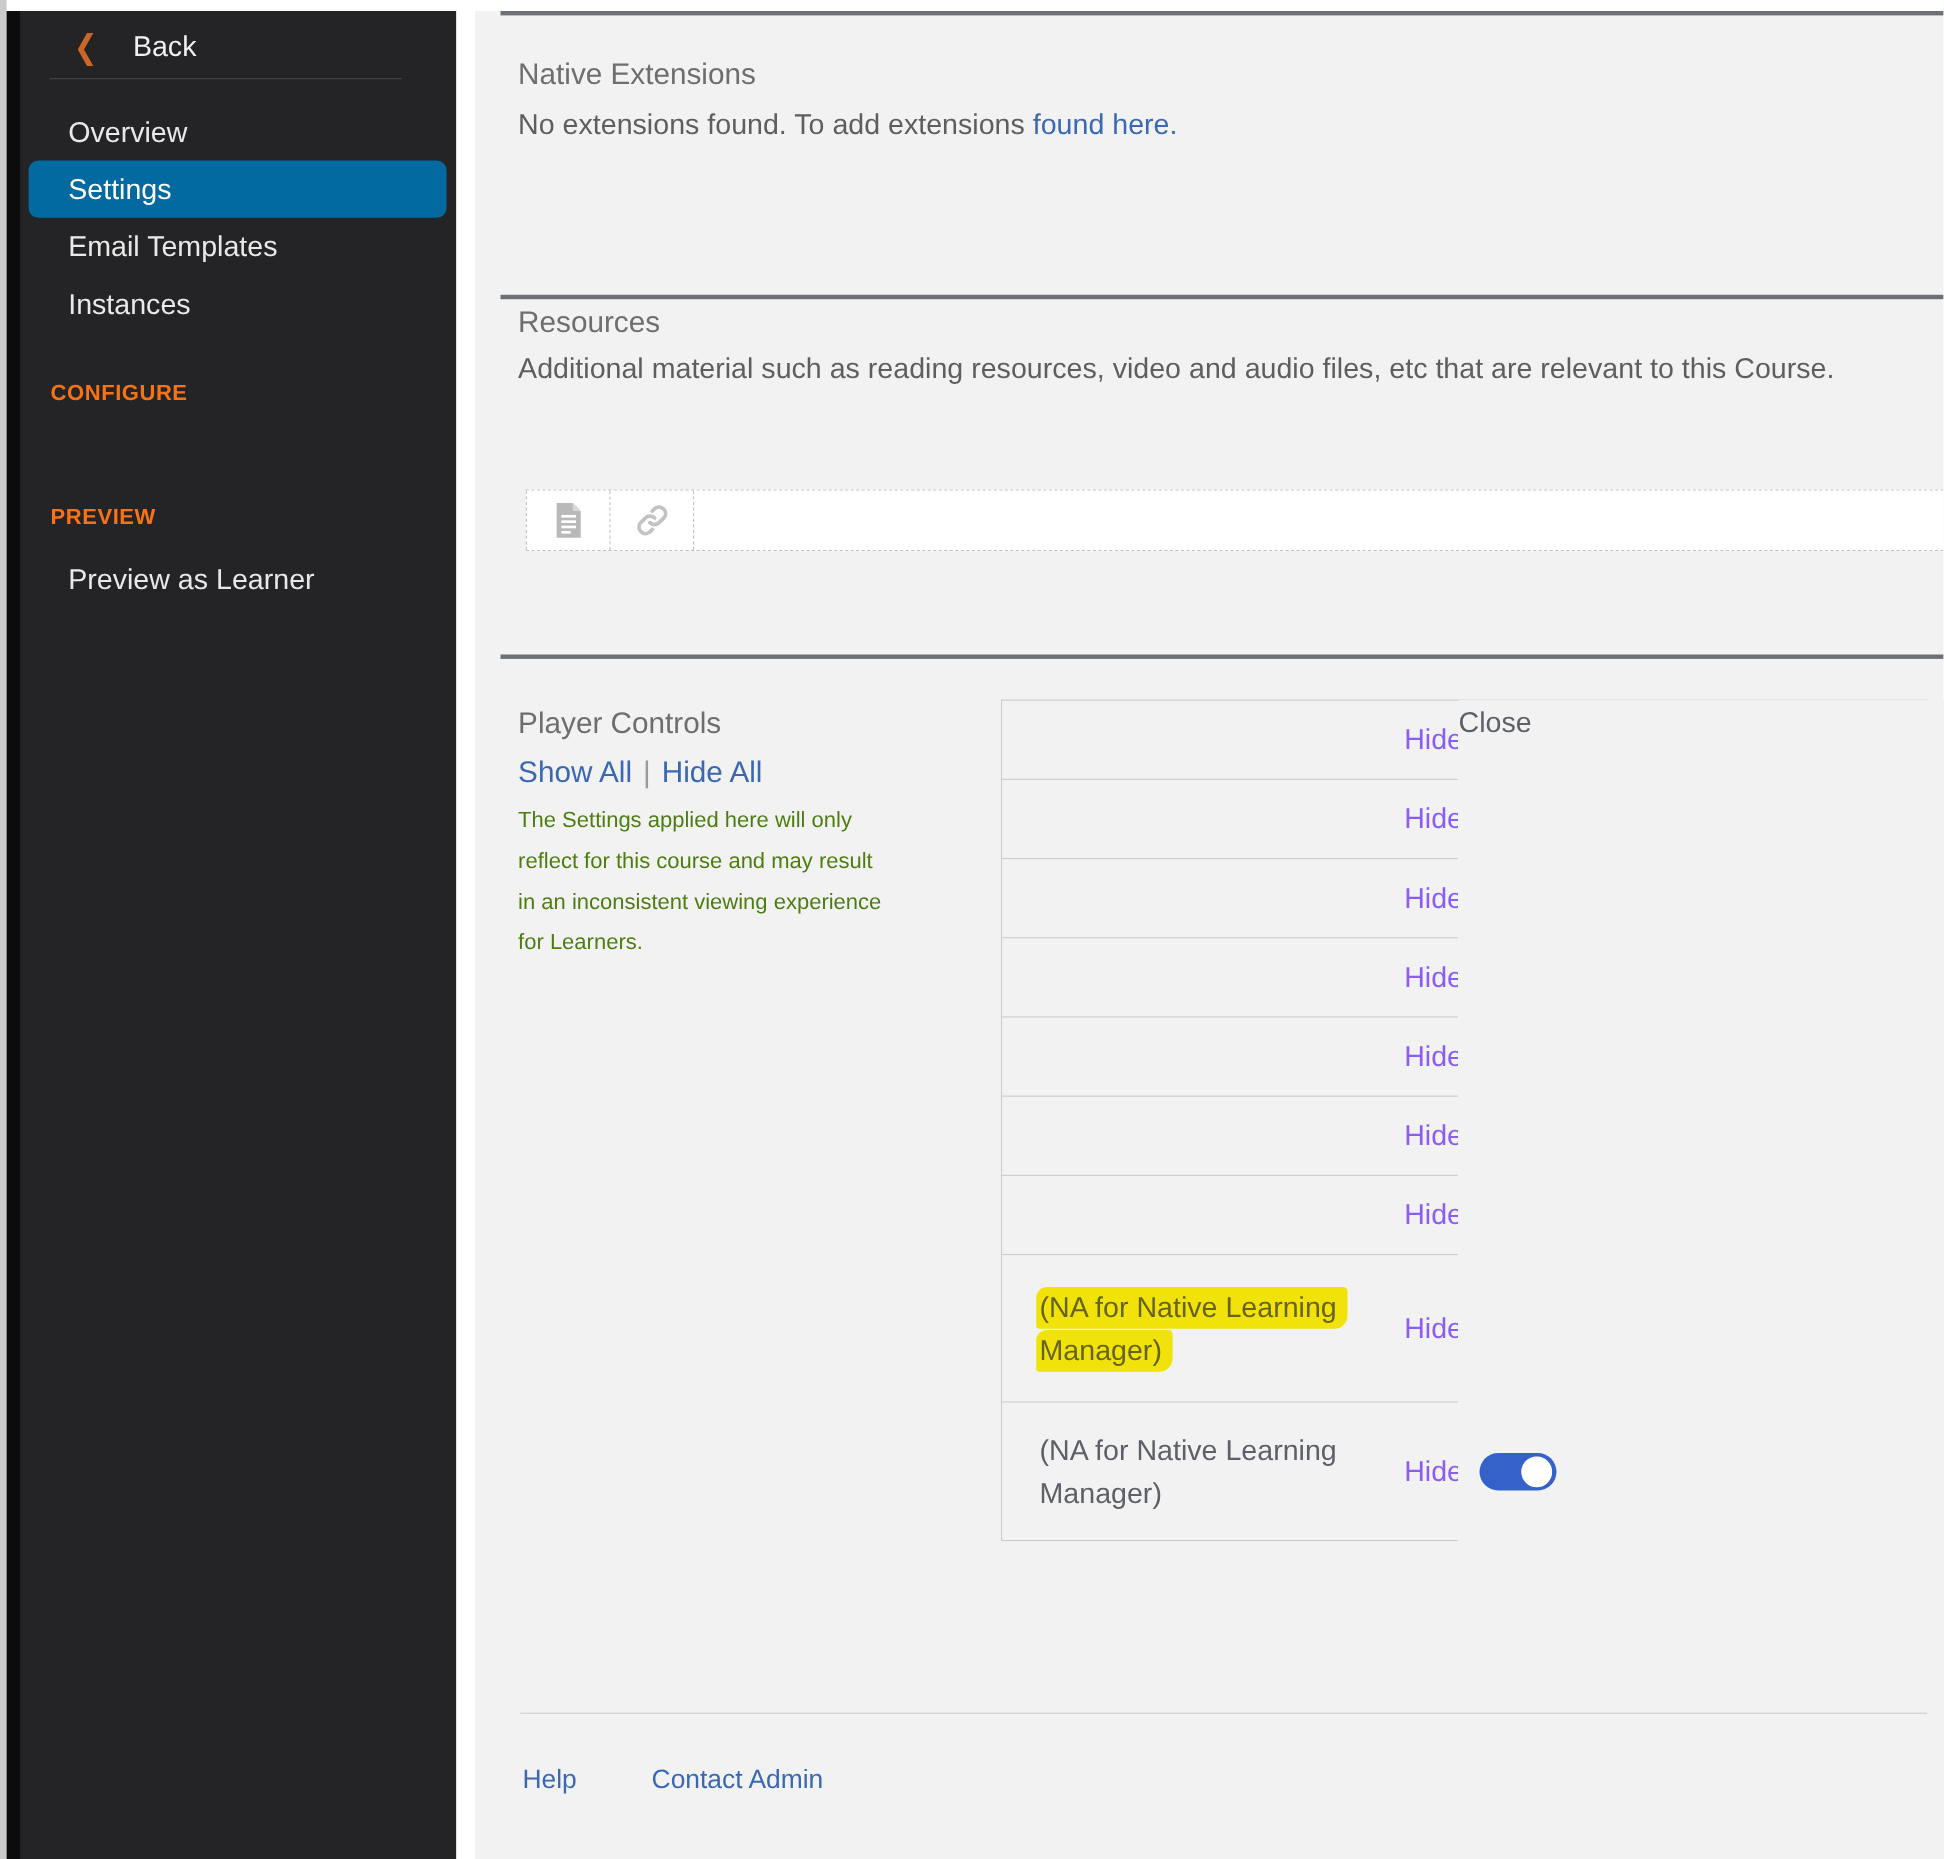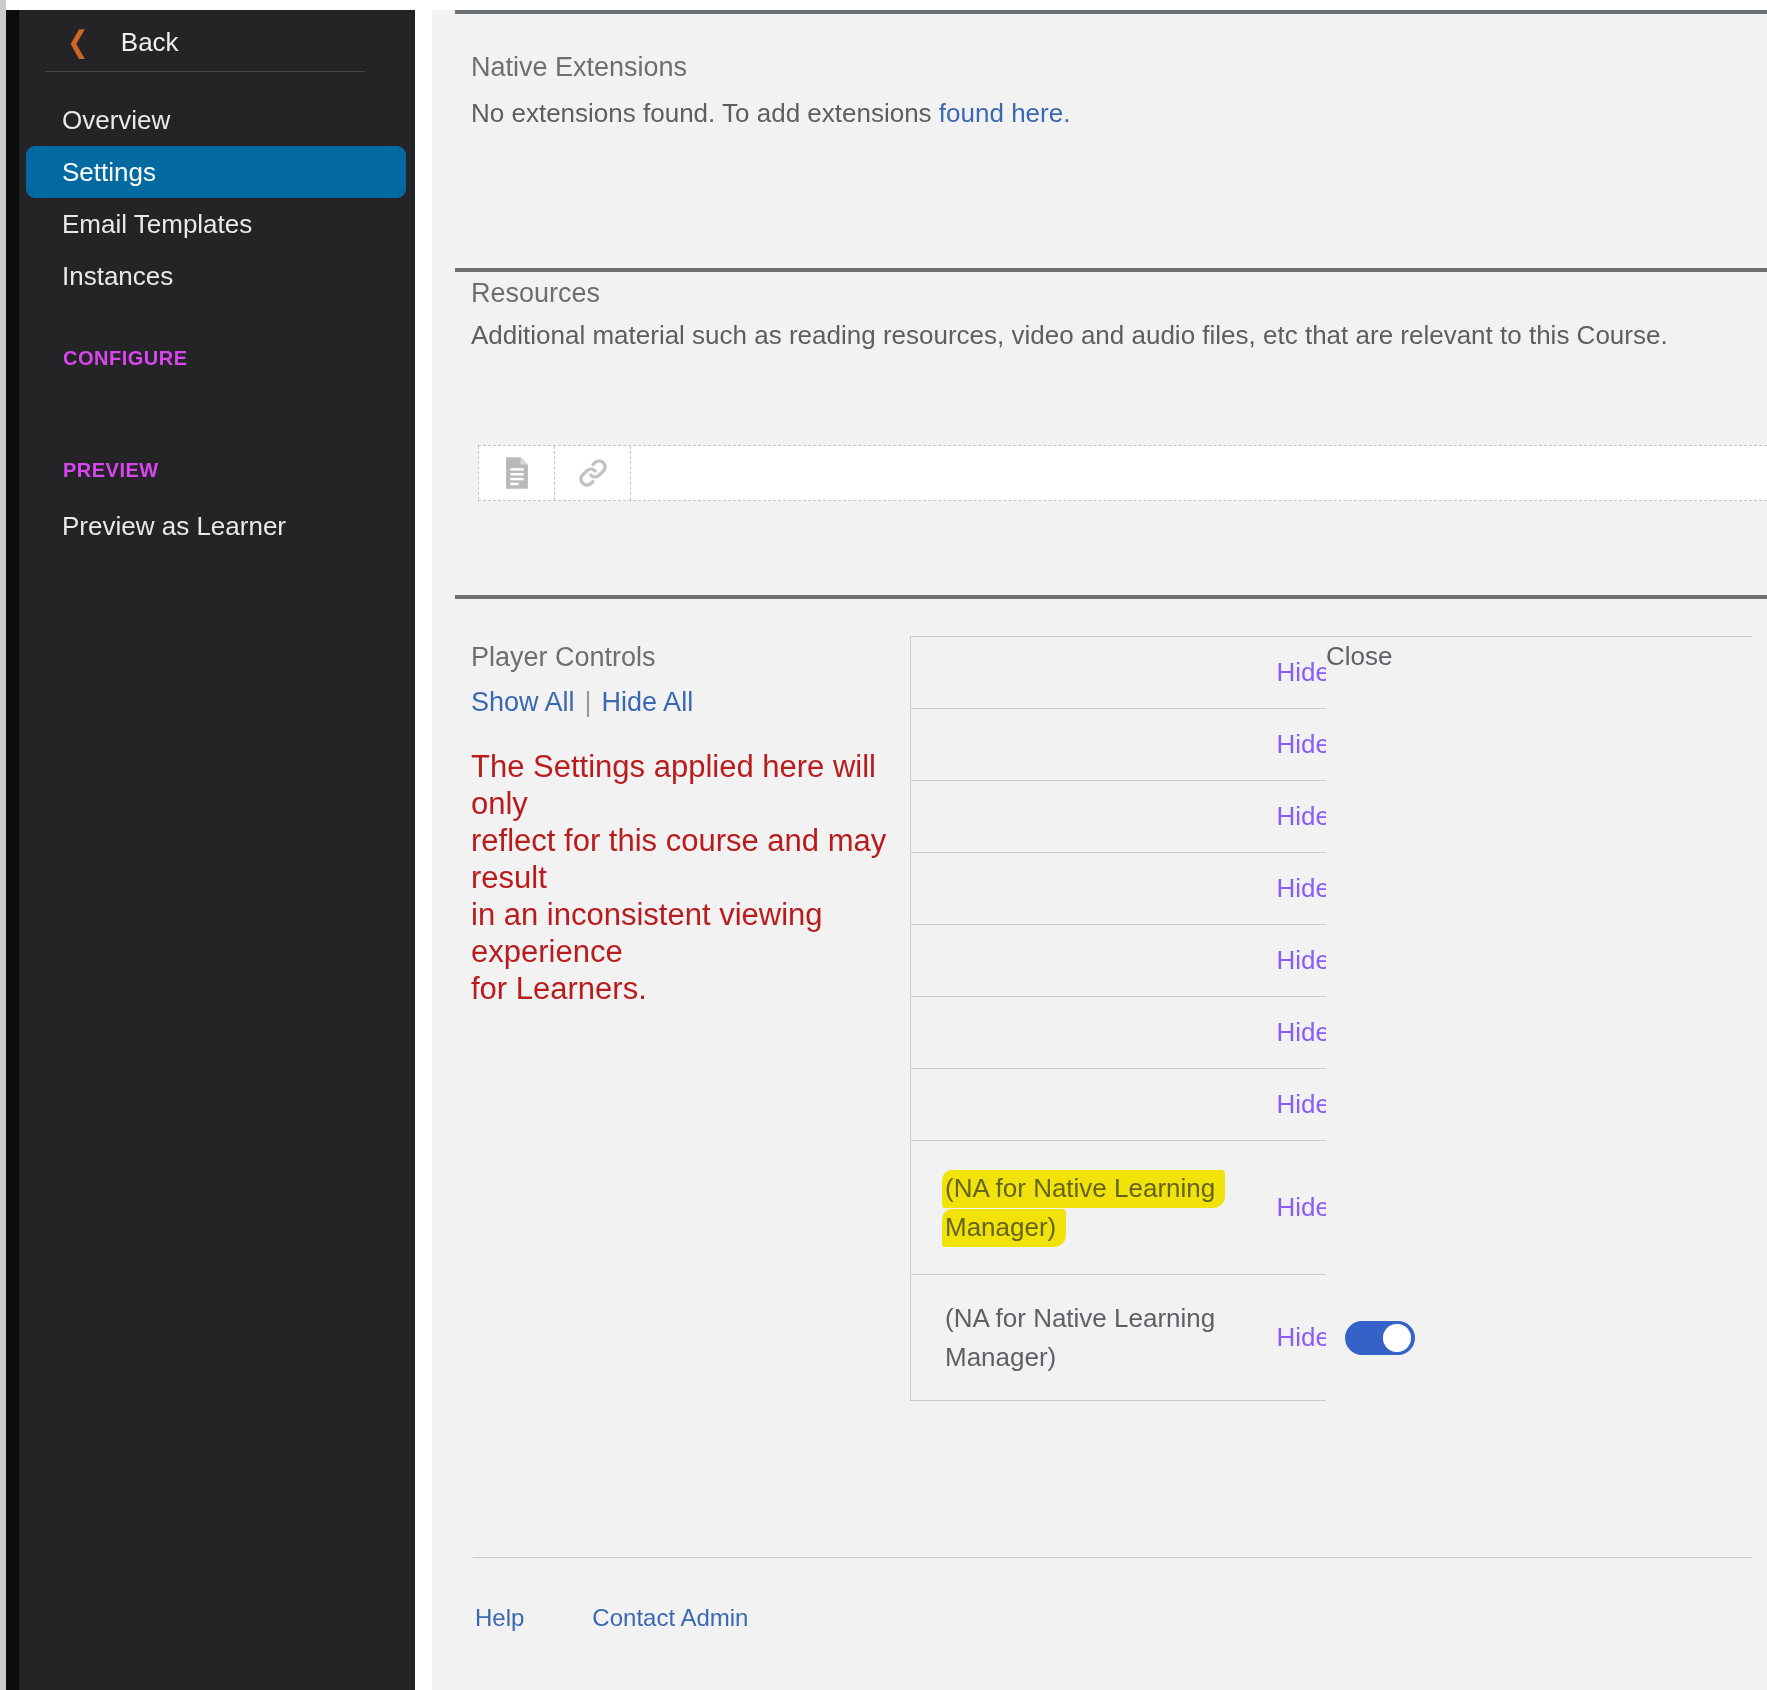--- a/index.html
+++ b/index.html
@@ -12,22 +12,22 @@
 
   
   .sidebar{position:absolute;left:19px;top:10px;width:396px;height:1680px;background:#242426;color:#e9e9e9;}
   .back-row{display:flex;align-items:center;height:52px;padding-top:6px;cursor:default;}
   .back-chevron{color:#cd6727;font-size:26px;font-weight:bold;margin-left:48px;transform:scaleY(1.15);}
   .back-label{margin-left:32px;font-size:26px;color:#f0f0f0;}
   .sb-divider{height:1px;background:#474747;margin:3px 50px 0 26px;}
   .sb-nav{margin-top:22px;}
   .sb-item{height:52px;display:flex;align-items:center;padding-left:43px;font-size:26px;color:#e9e9e9;cursor:pointer;}
   .sb-item.selected{background:#0369a1;border-radius:9px;margin-left:7px;margin-right:9px;padding-left:36px;color:#ffffff;}
-  .sb-header{margin-top:36px;margin-bottom:10px;padding-left:44px;font-size:20px;font-weight:bold;
-             letter-spacing:.5px;color:#d946ef;display:flex;align-items:center;height:40px;}
+  .sb-header{margin-top:36px;margin-bottom:10px;padding-left:27px;font-size:20px;font-weight:bold;
+             letter-spacing:.5px;color:#f97316;display:flex;align-items:center;height:40px;}
   [data-name="sidebar-header-preview"]{margin-top:72px;}
 
   
   .main{position:absolute;left:415px;top:0;width:1352px;height:1690px;background:#f2f2f3;}
   .gutter-left{position:absolute;left:0;top:0;width:17px;height:1690px;background:#ffffff;}
   .top-white{position:absolute;left:0;top:0;width:1352px;height:10px;background:#ffffff;}
   .section-line{position:absolute;left:40px;right:0;height:4px;background:#6c7075;
                 box-shadow:0 6px 9px -3px rgba(0,0,0,.20), 0 -5px 8px -4px rgba(0,0,0,.10);}
   .line-top{top:10px;}
   .line-resources{top:268px;}
@@ -46,22 +46,22 @@
   .res-toolbar{position:absolute;left:63px;right:0;top:445px;height:54px;background:#ffffff;
                border-top:1px dashed #c3c3c3;border-bottom:1px dashed #c3c3c3;display:flex;}
   .res-cell{width:75px;border-right:1px dashed #c3c3c3;display:flex;align-items:center;justify-content:center;cursor:pointer;}
   .res-cell:first-child{border-left:1px dashed #c3c3c3;}
   .res-cell svg{display:block;}
 
   
   .pc-title{top:640px;}
   .pc-links{position:absolute;left:56px;top:687px;font-size:27px;}
   .pc-links .sep{color:#9a9a9a;padding:0 10px;}
-  .pc-note{position:absolute;left:56px;top:748px;width:436px;font-size:31px;line-height:37px;
-           color:#b91c1c;white-space:pre-line;}
+  .pc-note{position:absolute;left:56px;top:728px;width:436px;font-size:20px;line-height:37px;
+           color:#4d7c0f;white-space:pre-line;}
 
   
   .pc-table{position:absolute;left:495px;top:636px;width:842px;background:#f2f2f3;
             border:1px solid #cbcbcb;border-bottom:none;box-sizing:border-box;}
   .t-row{display:flex;align-items:center;height:71px;border-bottom:1px solid #cbcbcb;
          padding-left:34px;box-sizing:content-box;}
   .t-row.tall{height:133px;}
   .t-row.tall:last-child{height:125px;}
   .row-label{width:315px;font-size:26px;color:#5d6066;line-height:39px;}
   .row-label .main{display:block;}

